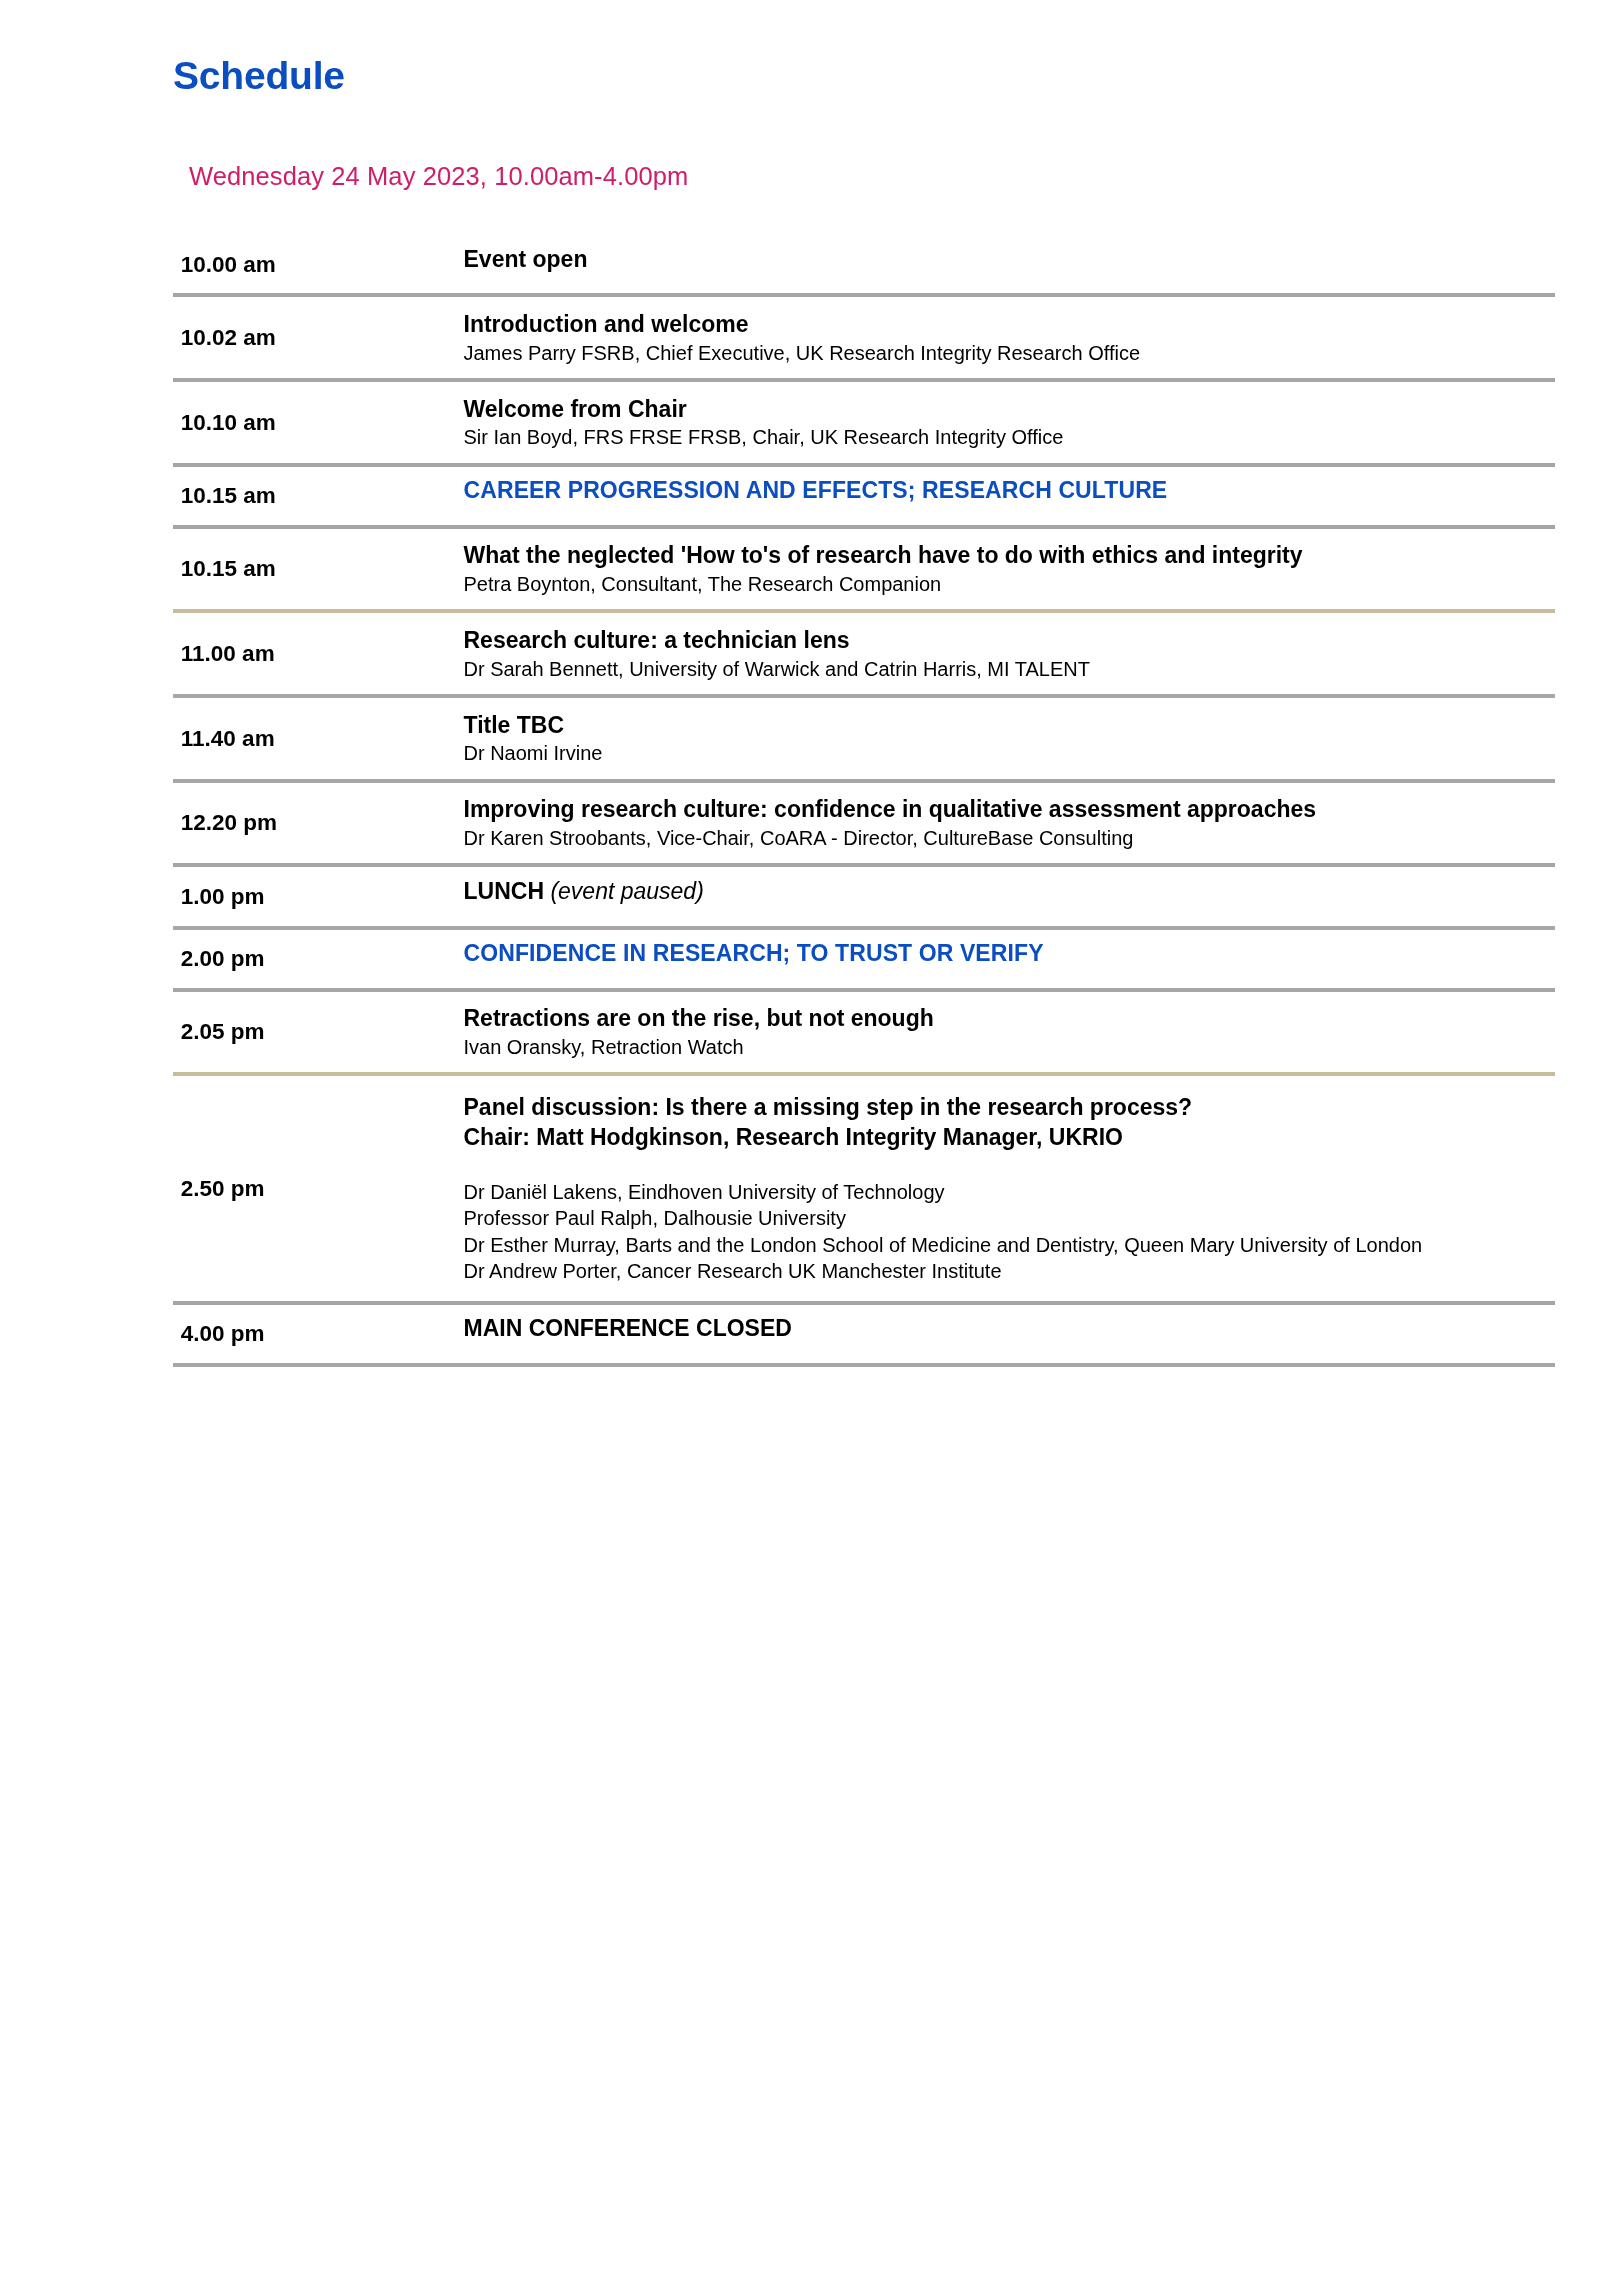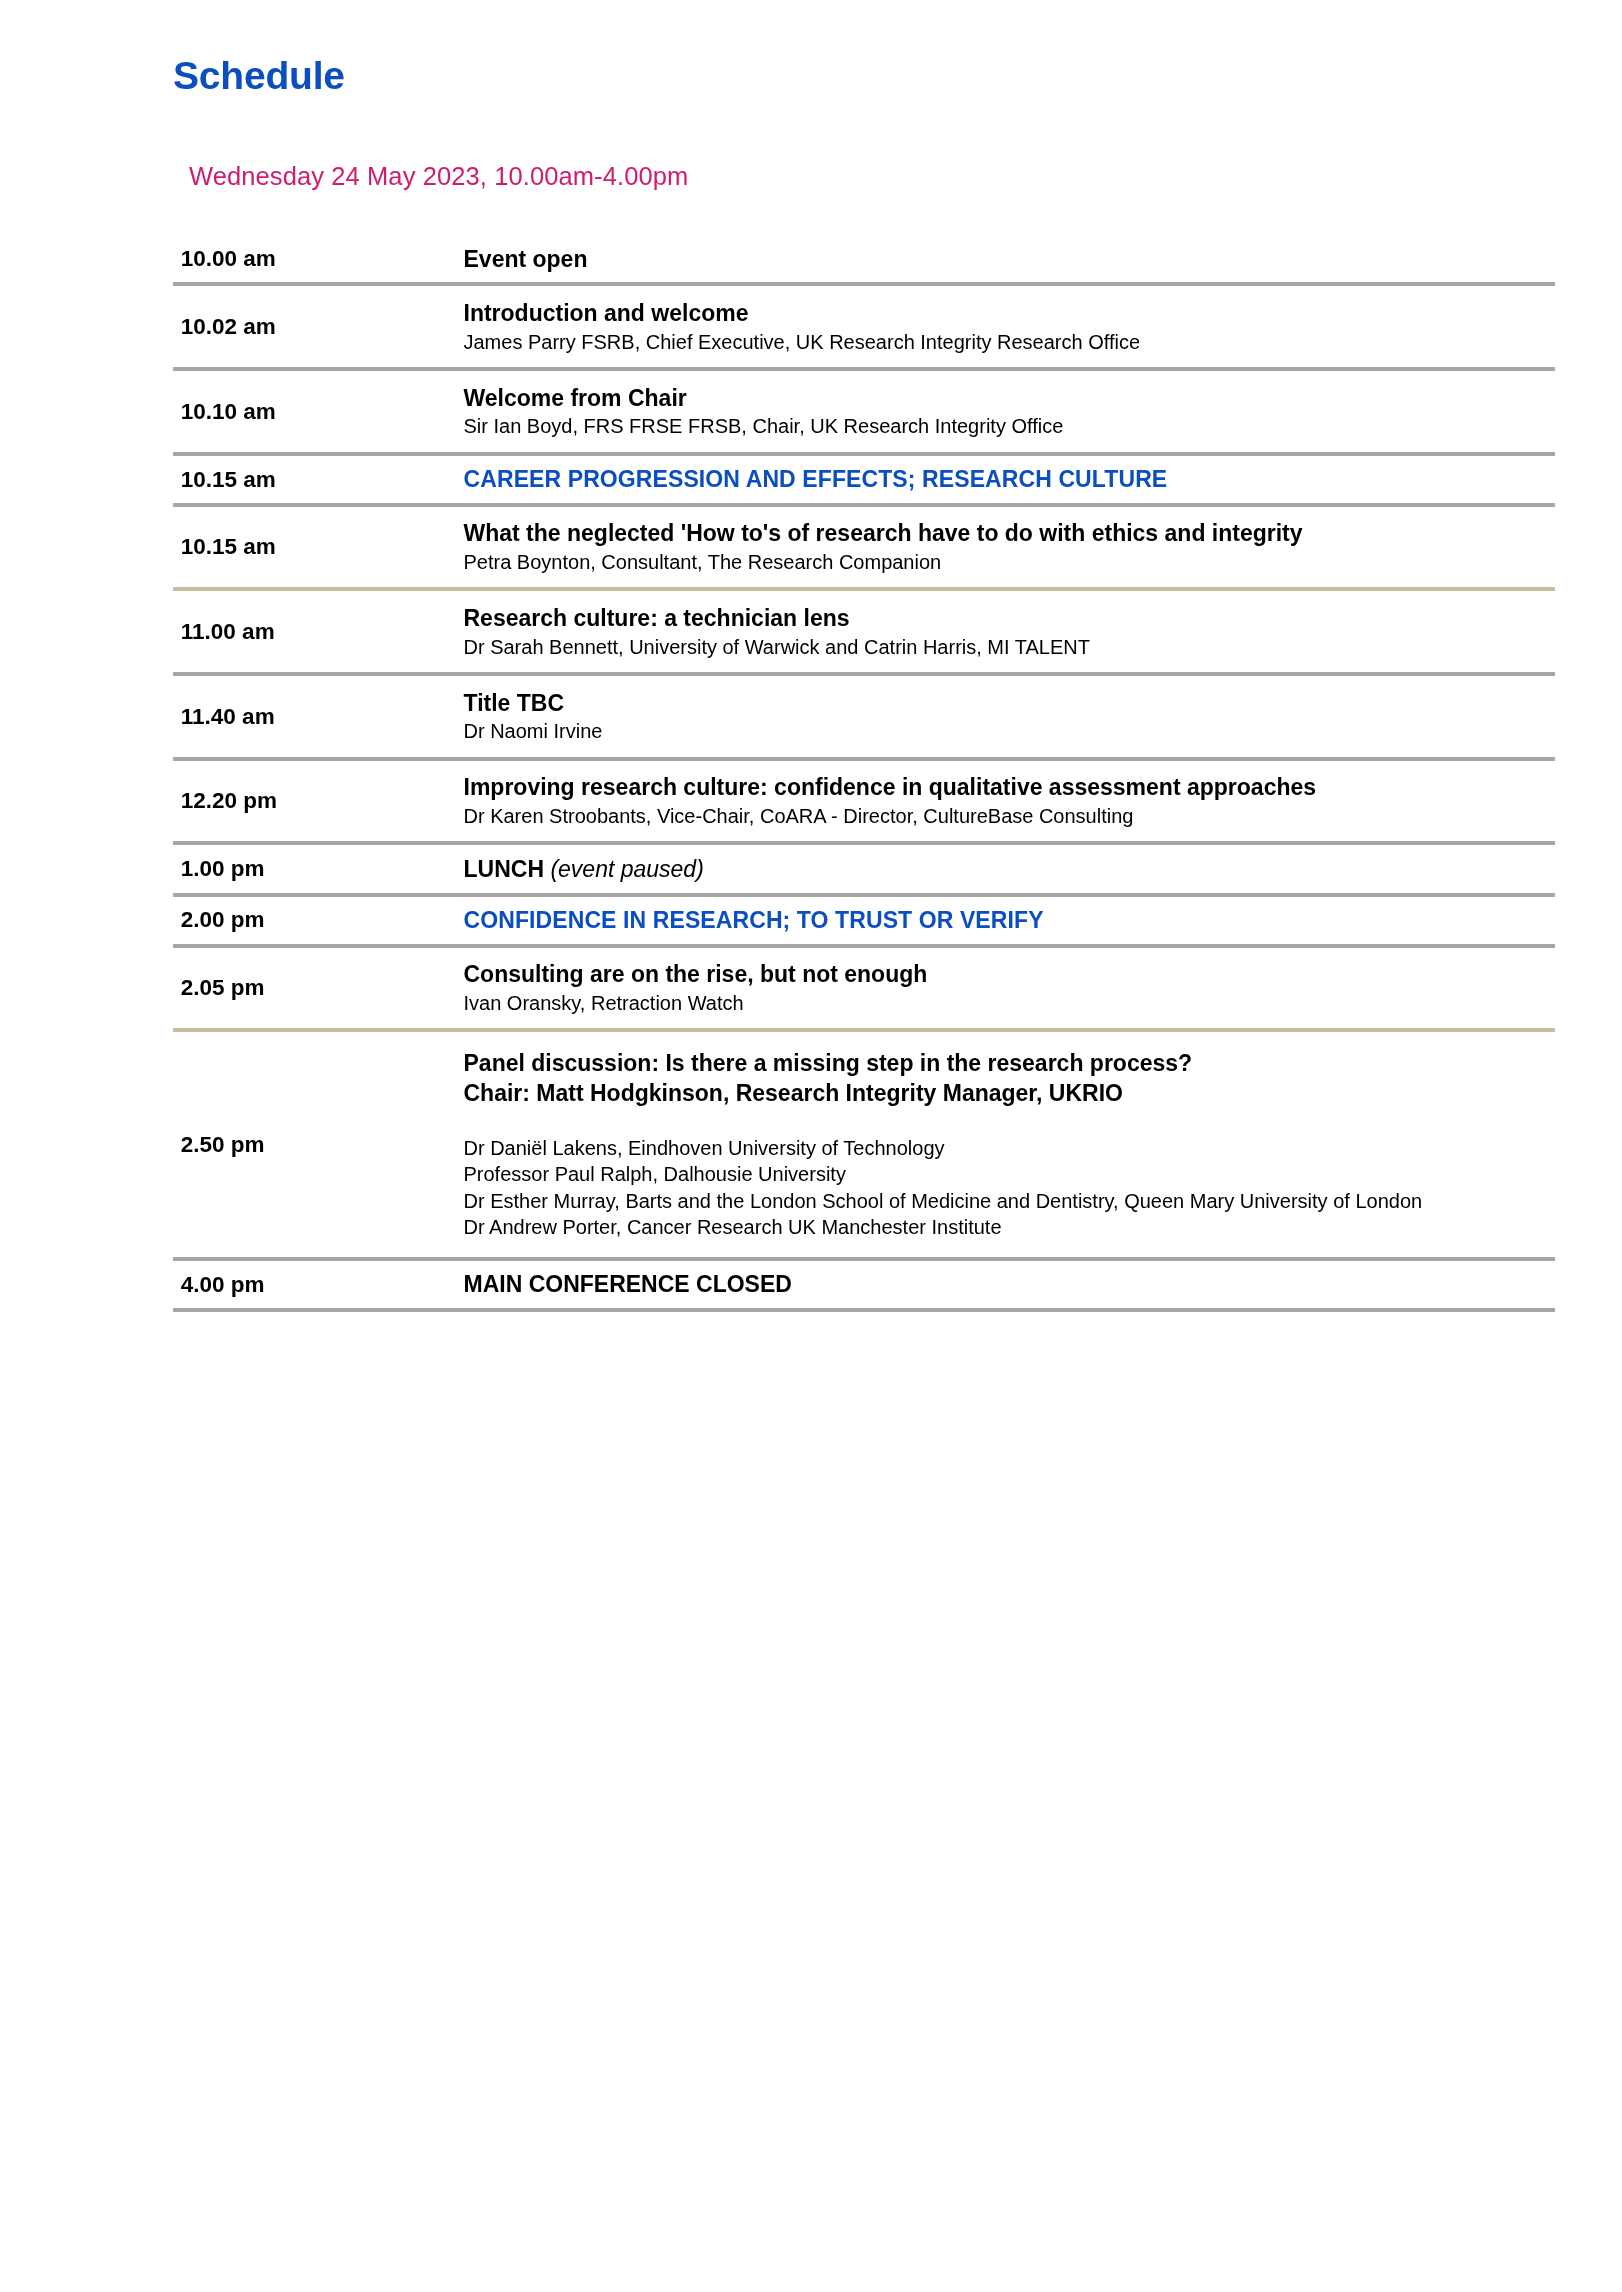--- a/index.html
+++ b/index.html
@@ -96,21 +96,21 @@
   .rule {
     height: 3.9px;
     background: #a6a6a6;
     width: 100%;
   }
   .rule-tan {
     height: 3.9px;
     background: #c8bd9a;
     width: 100%;
   }
-  .pad-s { padding-top: 8.8px; padding-bottom: 8px; }
+  .pad-s { padding-top: 8.8px; padding-bottom: 19px; }
   .pad-m { padding-top: 11.8px; padding-bottom: 11.8px; }
   .pad-l { padding-top: 15.7px; padding-bottom: 15.7px; }
   .italic-note { font-style: italic; font-weight: normal; }
   .panel-gap { height: 25.5px; }
 </style>
 </head>
 <body>
 
 <div class="page">
 
@@ -234,21 +234,21 @@
               </div>
             </div>
           </td>
         </tr>
         <tr>
           <td>
             <div class="rule"></div>
             <div class="row-inner row-cream">
               <div class="time-cell">2.05 pm</div>
               <div class="content-cell pad-m">
-                <div class="title-line">Consulting are on the rise, but not enough</div>
+                <div class="title-line">Retractions are on the rise, but not enough</div>
                 <div class="speaker-line">Ivan Oransky, Retraction Watch</div>
               </div>
             </div>
           </td>
         </tr>
         <tr>
           <td>
             <div class="rule-tan"></div>
             <div class="row-inner row-plain">
               <div class="time-cell">2.50 pm</div>

